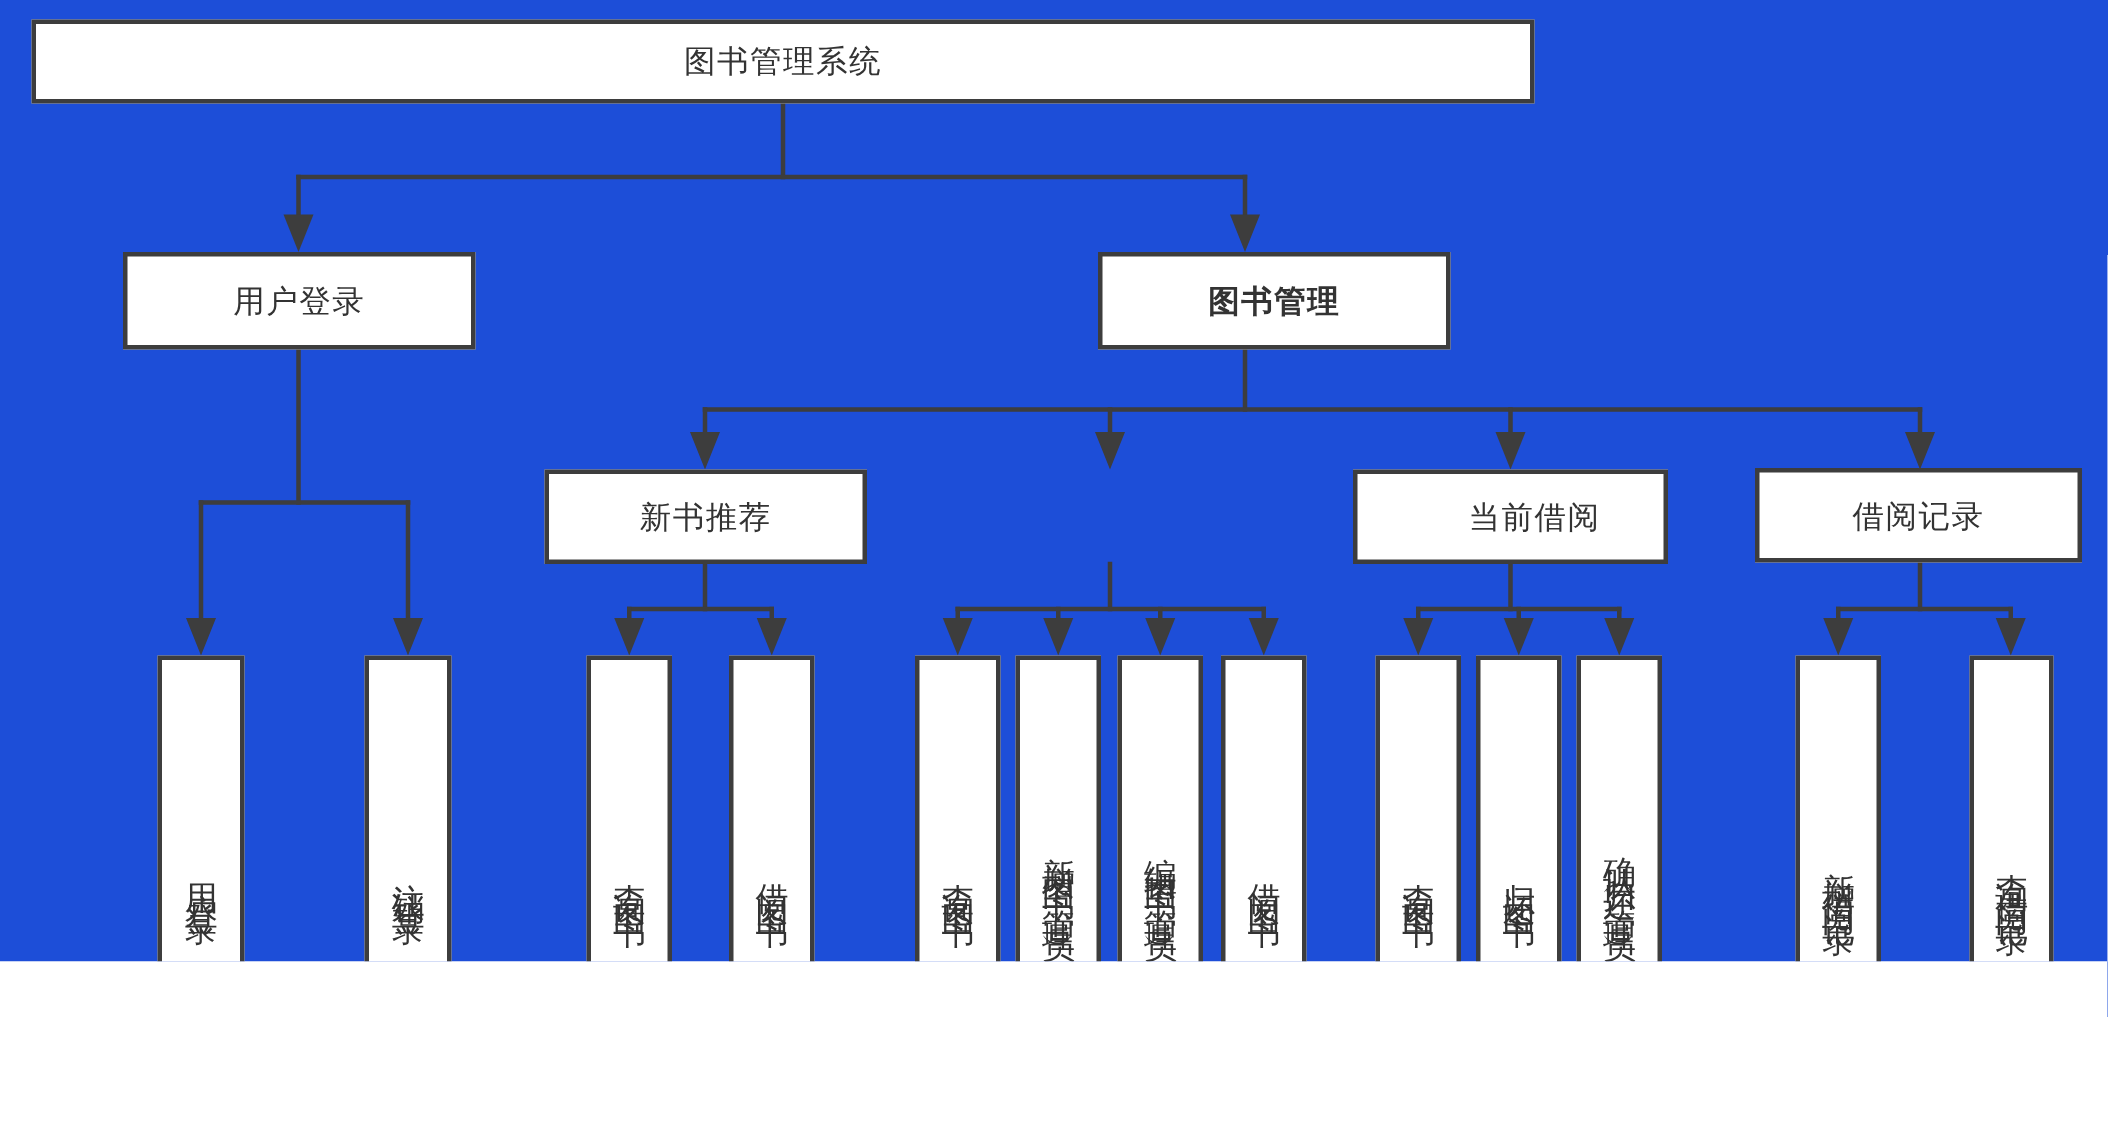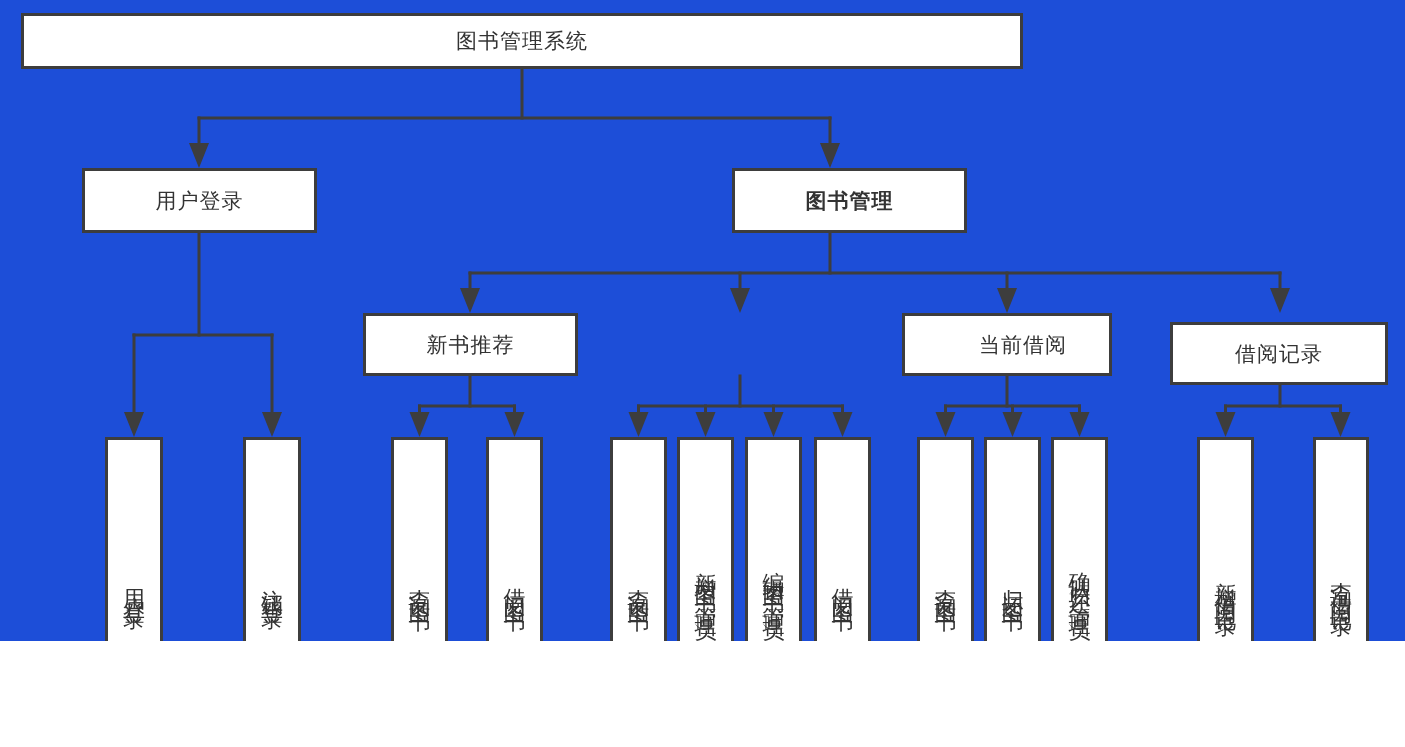--- a/index.html
+++ b/index.html
@@ -135,21 +135,21 @@
   <div class="box" style="left:732px;top:168px;width:235px;height:65px;font-weight:bold;">
     <span class="hlabel">图书管理</span>
   </div>
 
   <div class="box" style="left:363px;top:313px;width:215px;height:63px;">
     <span class="hlabel">新书推荐</span>
   </div>
   <div class="box" style="left:902px;top:313px;width:210px;height:63px;padding-left:32px;">
     <span class="hlabel">当前借阅</span>
   </div>
-  <div class="box" style="left:1170px;top:322px;width:218px;height:63px;">
+  <div class="box" style="left:1170px;top:312px;width:218px;height:63px;">
     <span class="hlabel">借阅记录</span>
   </div>
 
   <div class="box" style="left:105px;top:437px;width:58px;height:296px;">
     <span class="vtext">用户登录</span>
   </div>
   <div class="box" style="left:243px;top:437px;width:58px;height:296px;">
     <span class="vtext">注销登录</span>
   </div>
 

